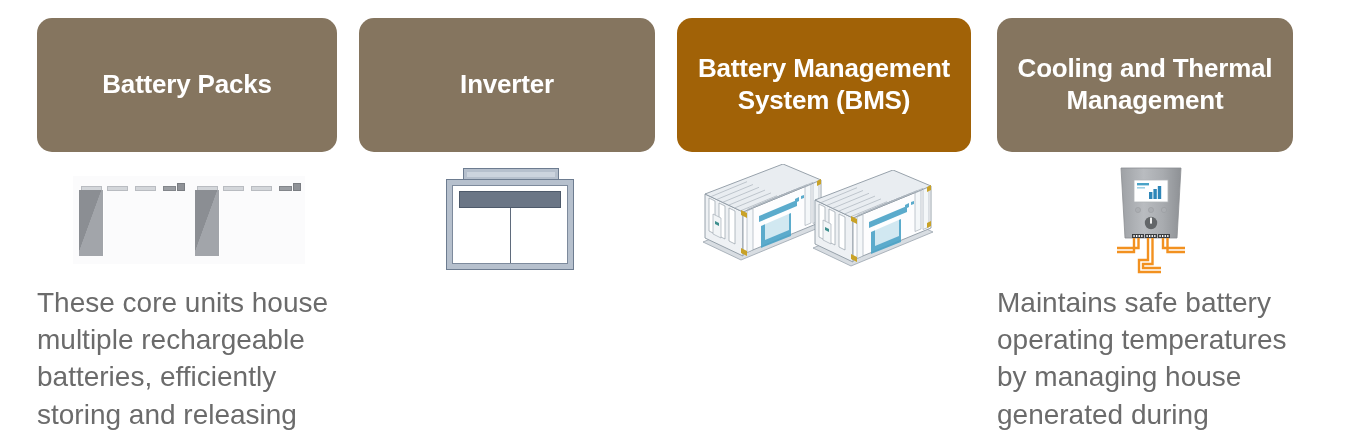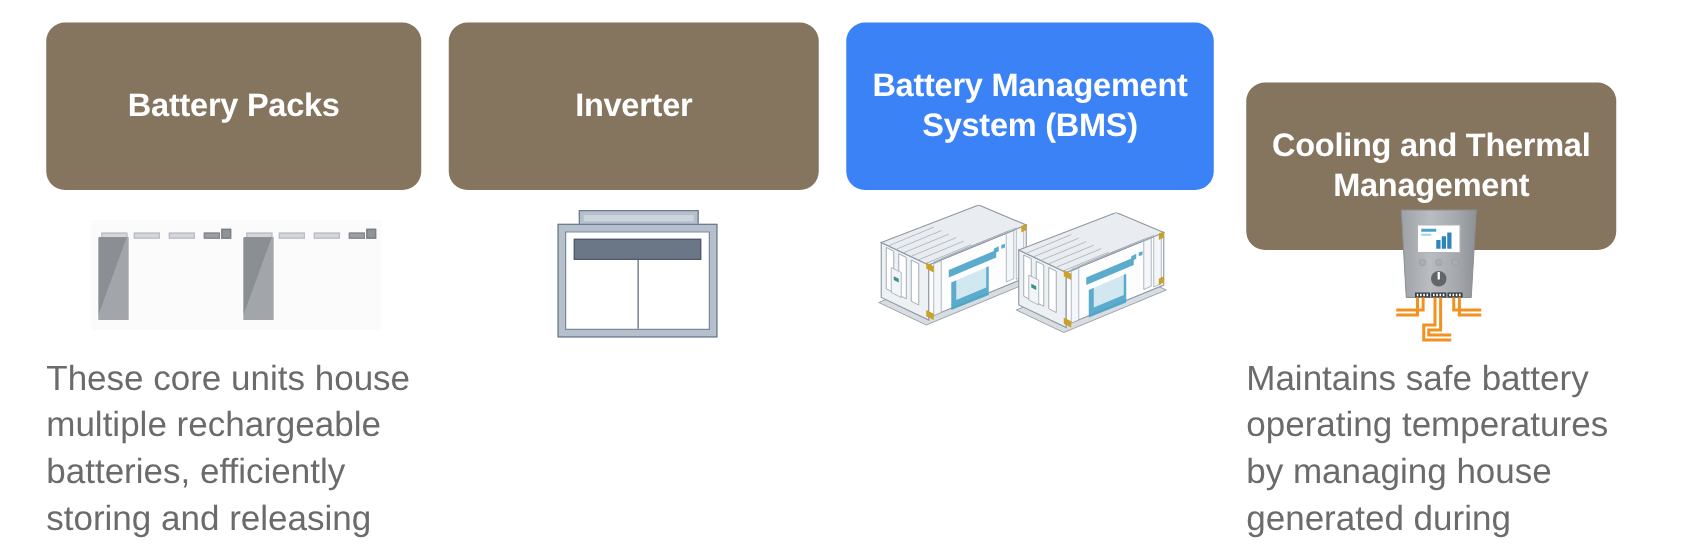--- a/index.html
+++ b/index.html
@@ -19,21 +19,21 @@
   
   .card{
     position:absolute;top:18px;left:0;height:134px;
     border-radius:15px;
     display:flex;align-items:center;justify-content:center;
     box-sizing:border-box;padding:0 10px;
   }
   .c1 .card{width:300px;}
   .c2 .card{width:296px;}
   .c3 .card{width:294px;}
-  .c4 .card{width:296px;margin-top:48px;}
+  .c4 .card{width:296px;}
   .card-title{
     color:#ffffff;font-weight:bold;font-size:26px;line-height:1.22;
     text-align:center;letter-spacing:-0.2px;
   }
 
   
   .art{position:absolute;top:160px;left:0;width:300px;height:118px;}
 
   
   .packs{position:absolute;left:36px;top:16px;width:232px;height:88px;background:#fbfbfc;}
@@ -142,21 +142,21 @@
             <div class="inv-screen"></div>
             <div class="inv-split"></div>
           </div>
         </div>
       </div>
     </div>
 
   </div>
 
   <div class="col c3">
-    <div class="card" style="background:#3b82f6">
+    <div class="card" style="background:#a16207">
       <div class="card-title">Battery Management System (BMS)</div>
     </div>
 
     <div class="art">
       <div class="bms">
 
         <div class="ctr b1">
           <svg viewBox="0 0 132 100" xmlns="http://www.w3.org/2000/svg">
             <polygon points="6,78 44,96 126,62 88,44" fill="#d8dde2" stroke="#9aa4ae" stroke-width="0.8"></polygon>
             <polygon points="8,30 46,48 46,92 8,74" fill="#eef1f4" stroke="#8d98a3" stroke-width="0.9"></polygon>

